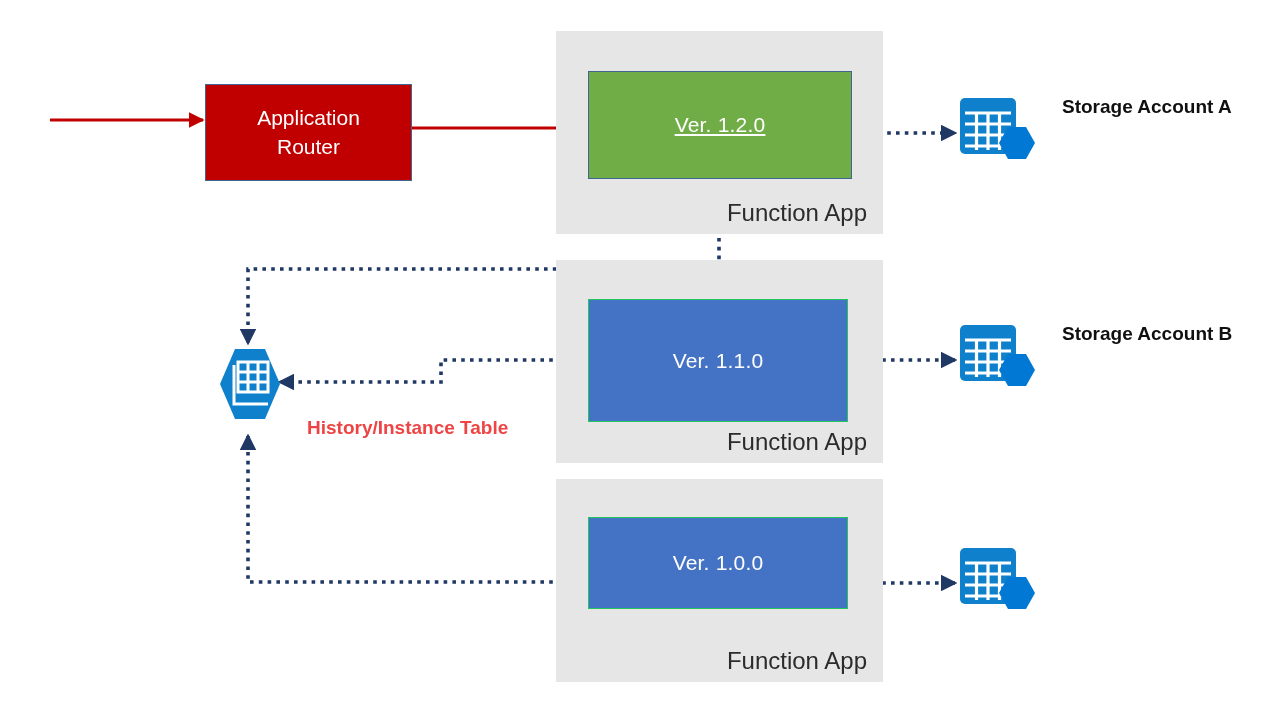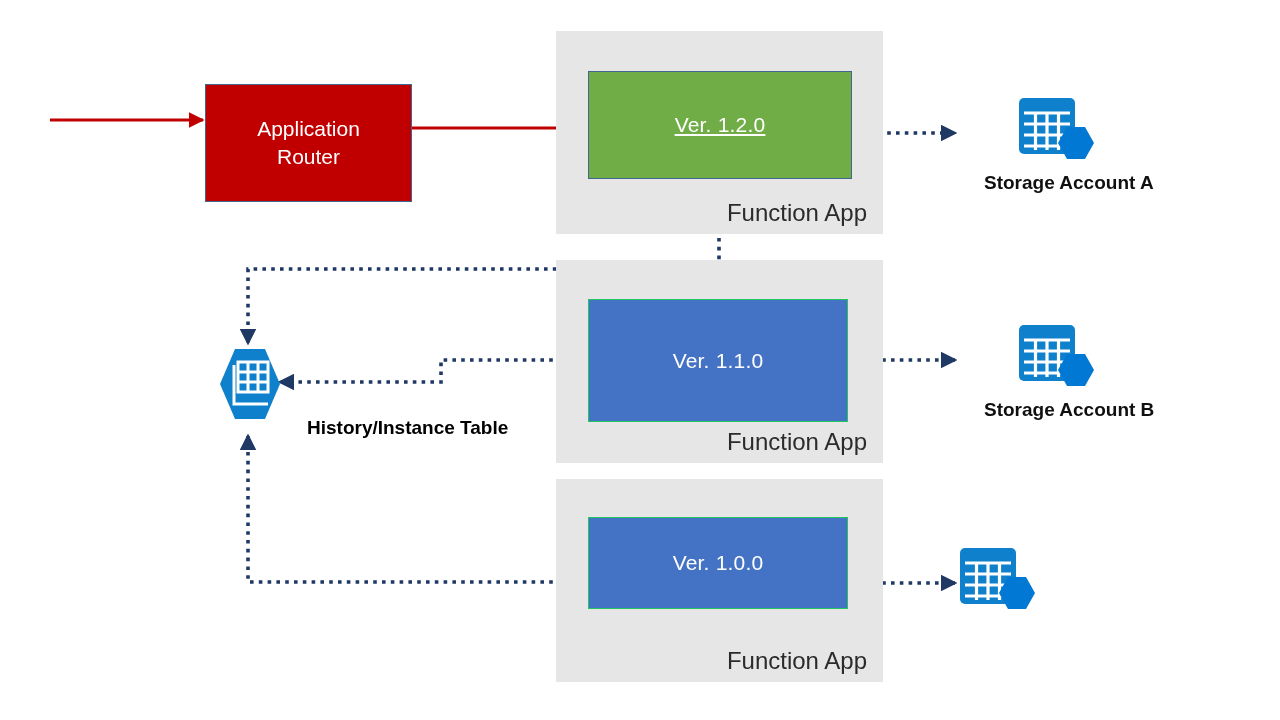--- a/index.html
+++ b/index.html
@@ -74,42 +74,40 @@
     color: #ffffff;
     font-size: 21px;
     line-height: 1.35;
     text-align: center;
     font-family: "Liberation Sans", sans-serif;
   }
   
   .storage-group {
     position: absolute;
     display: flex;
-    align-items: center;
-    flex-direction: column;
   }
   .storage-label {
     font-size: 19px;
     font-weight: bold;
     color: #101010;
     white-space: nowrap;
     margin-left: 26px;
     font-family: "Liberation Sans", sans-serif;
   }
   
   .hex-group {
     position: absolute;
   }
   .hist-label {
     position: absolute;
     left: 307px;
     top: 417px;
     font-size: 19px;
     font-weight: bold;
-    color: #000000;
+    color: #ef4444;
     white-space: nowrap;
     font-family: "Liberation Sans", sans-serif;
   }
 </style>
 </head>
 <body>
 
 <div id="canvas">
 
   <svg class="svg-layer" viewBox="0 0 1280 720" width="1280" height="720">
@@ -148,21 +146,21 @@
 
     <g>
       <path d="M 588 360 L 441 360 L 441 382 L 280 382" fill="none" stroke="#1f3864" stroke-width="3.6" stroke-dasharray="3.6 5.2" stroke-linecap="butt" marker-end="url(#arrow-navy)"></path>
     </g>
 
     <g>
       <path d="M 588 582 L 248 582 L 248 436" fill="none" stroke="#1f3864" stroke-width="3.6" stroke-dasharray="3.6 5.2" stroke-linecap="butt" marker-end="url(#arrow-navy)"></path>
     </g>
   </svg>
 
-  <div class="router-box" style="left:205px; top:84px; width:207px; height:118px;">
+  <div class="router-box" style="left:205px; top:84px; width:207px; height:97px;">
     <span>Application</span>
     <span>Router</span>
   </div>
 
   <div class="fn-app" style="left:556px; top:31px; width:327px; height:203px;">
     <div class="fn-app-label">Function App</div>
   </div>
   <div class="ver-box green" style="left:588px; top:71px; width:264px; height:108px;text-decoration:underline;">
     <span>Ver. 1.2.0</span>
   </div>

